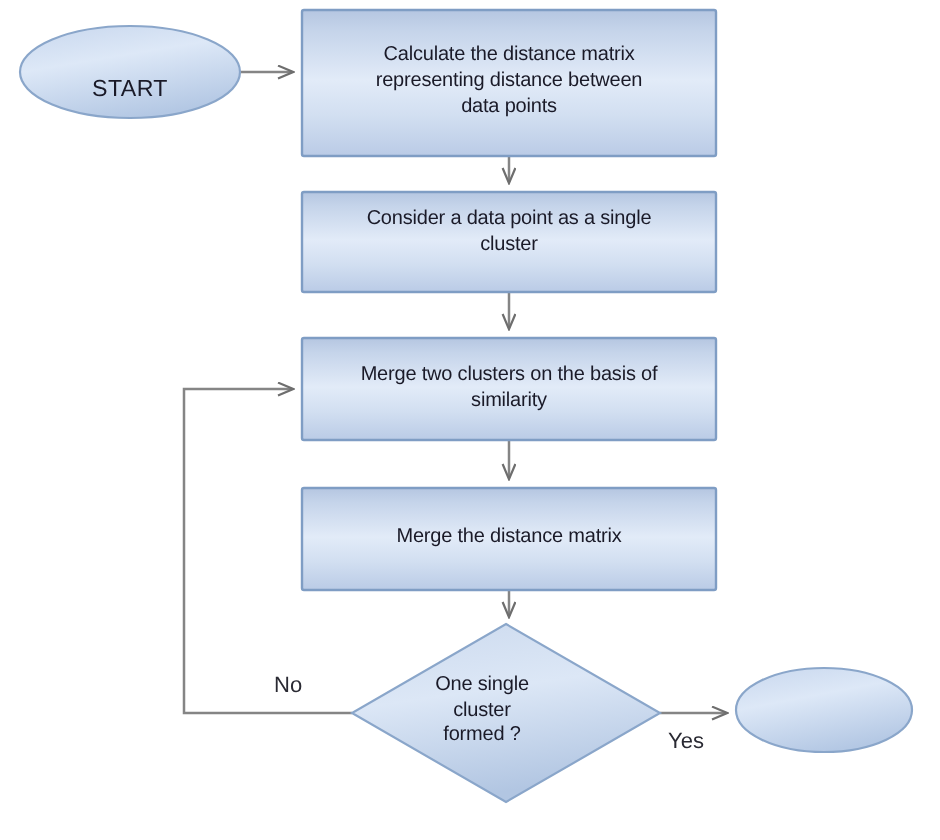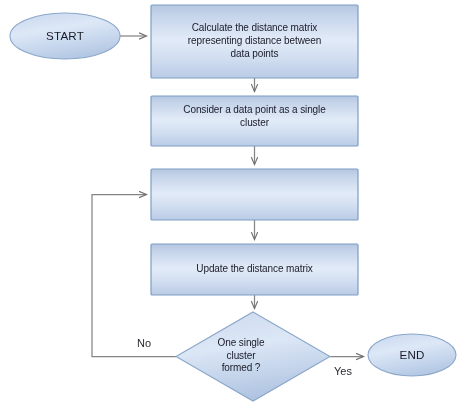--- a/index.html
+++ b/index.html
@@ -107,35 +107,36 @@
 
     <rect x="151" y="169" width="207" height="51" rx="1" ry="1" fill="url(#shapeGrad)" stroke="#7f9dc4" stroke-width="1.2"></rect>
 
     <rect x="151" y="244" width="207" height="51" rx="1" ry="1" fill="url(#shapeGrad)" stroke="#7f9dc4" stroke-width="1.2"></rect>
 
     <polygon points="253,312 330,356.5 253,401 176,356.5" fill="url(#diamondGrad)" stroke="#8aa6ca" stroke-width="1.1"></polygon>
 
     <ellipse cx="412" cy="355" rx="44" ry="21" fill="url(#ellipseGrad)" stroke="#8aa6ca" stroke-width="1.1"></ellipse>
   </svg>
 
-  <div class="node-label terminator-label" style="left:10px; top:13px; width:110px; height:46px;text-align:center;">START</div>
+  <div class="node-label terminator-label" style="left:10px; top:22px; width:110px; height:46px;text-align:center;">START</div>
 
   <div class="node-label" style="left:153px; top:5px; width:203px; height:73px;">Calculate the distance matrix
 representing distance between
 data points</div>
 
   <div class="node-label" style="left:153px; top:96px; width:203px; height:42px;">Consider a data point  as a single
 cluster</div>
 
+  <div class="node-label" style="left:153px; top:169px; width:203px; height:51px;">Merge two clusters on the basis of
+similarity</div>
 
-  <div class="node-label" style="left:153px; top:244px; width:203px; height:51px;">Update the distance matrix</div>
+  <div class="node-label" style="left:153px; top:244px; width:203px; height:51px;">Merge the distance matrix</div>
 
   <div class="node-label" style="left:184px; top:318px; width:114px; height:76px;">One single
 cluster
 formed ?</div>
 
-  <div class="node-label terminator-label" style="left:368px; top:334px; width:88px; height:42px;">END</div>
 
   <div class="edge-label" style="left:137px; top:337px;">No</div>
 
   <div class="edge-label" style="left:334px; top:337px;margin-top:28px;">Yes</div>
 
 </div>
 
 </body></html>

